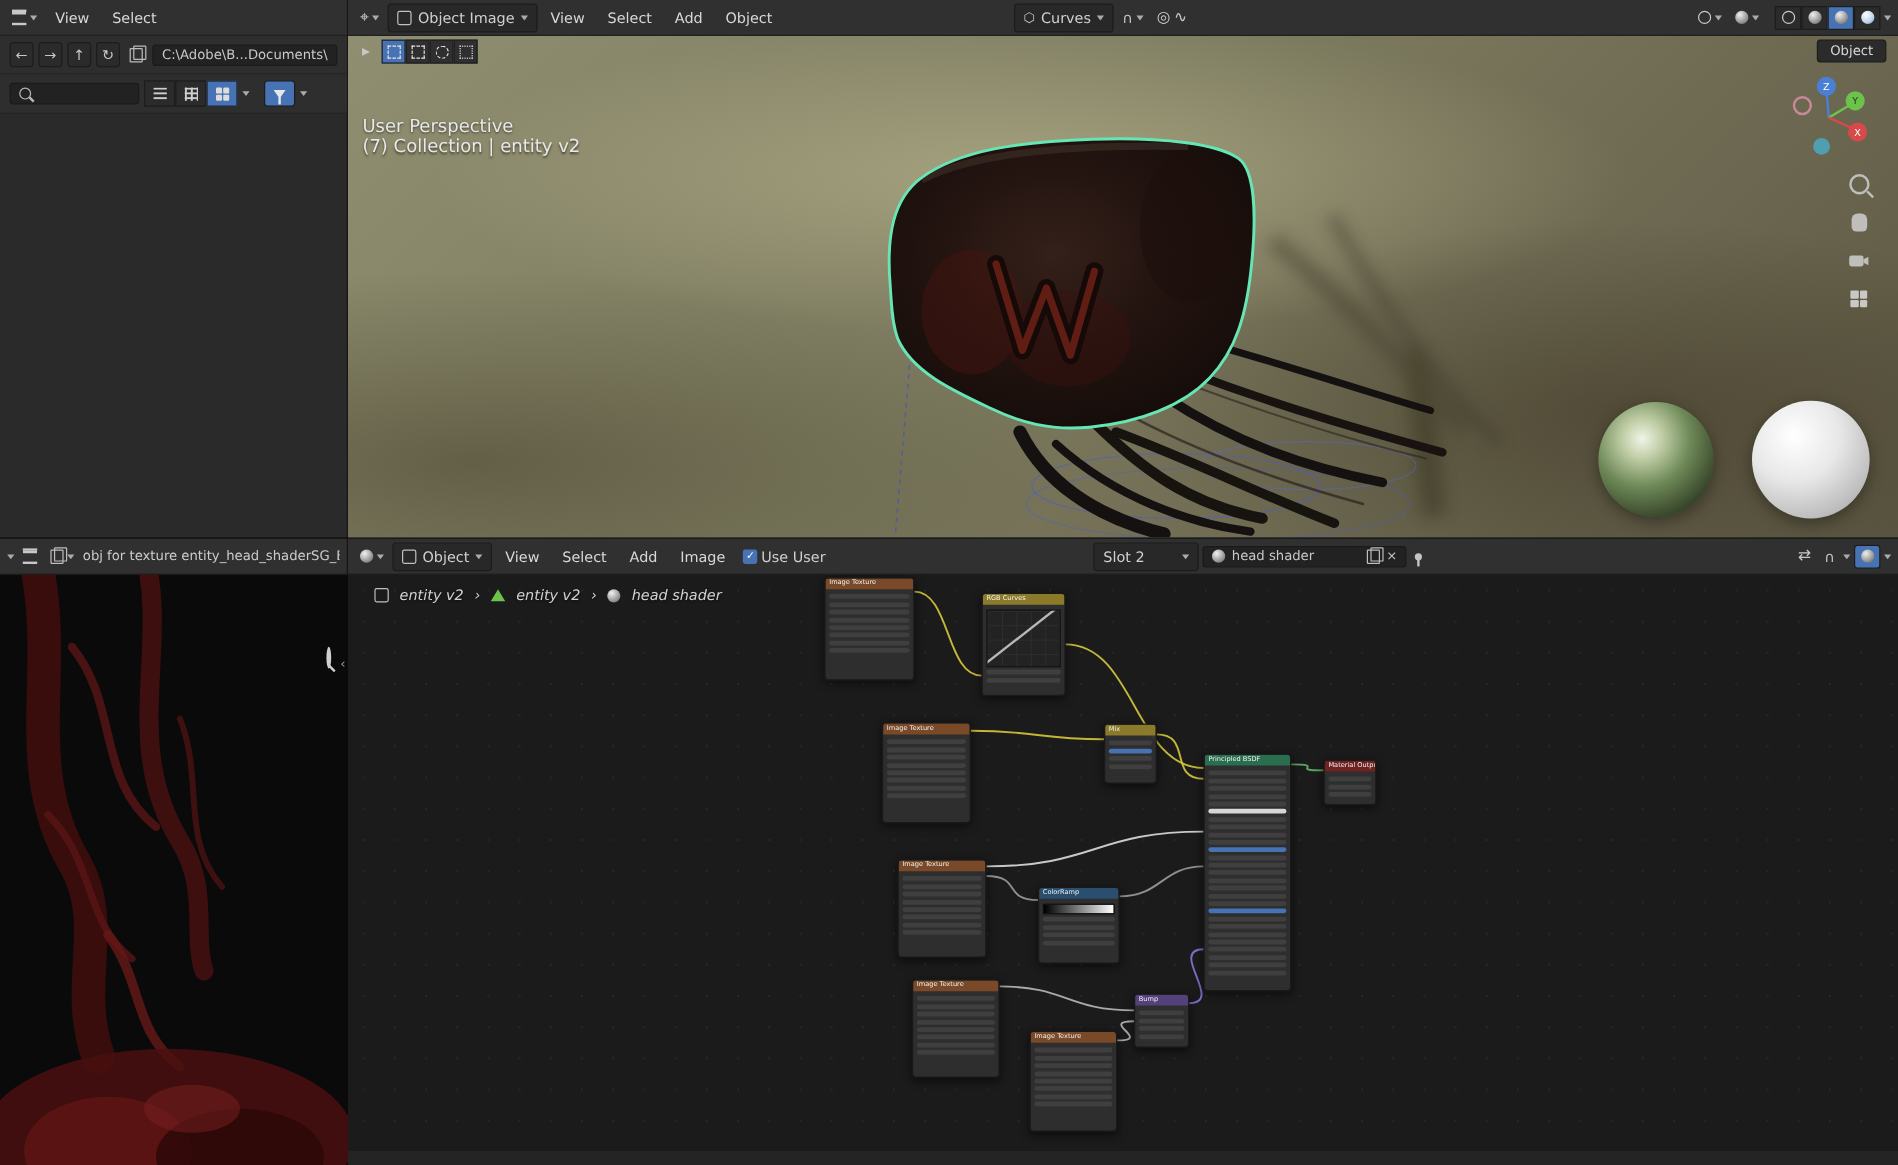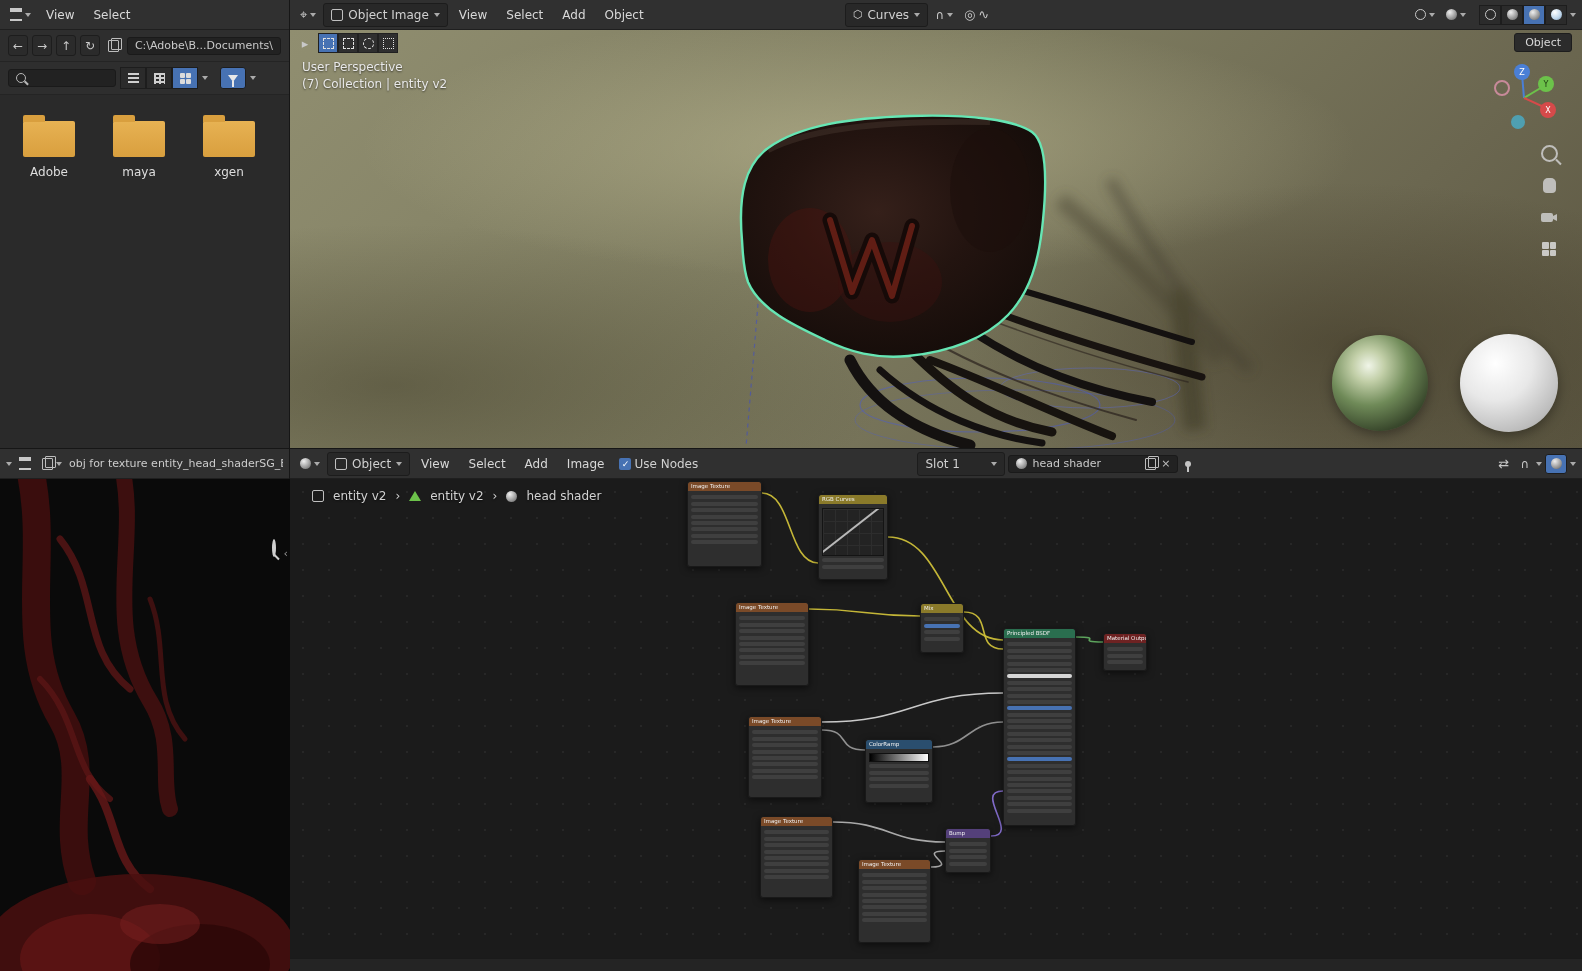--- a/index.html
+++ b/index.html
@@ -61,21 +61,21 @@
   
   .vp{left:290px;top:0;width:1292px;height:448px;}
   .vp-hdr{position:relative;z-index:5;}
   .scene{position:absolute;left:0;top:30px;width:1292px;height:418px;overflow:hidden;
     background:
       radial-gradient(ellipse 55% 45% at 44% 28%, rgba(196,192,152,.55), transparent 70%),
       radial-gradient(ellipse 45% 55% at 82% 75%, rgba(62,54,36,.55), transparent 70%),
       radial-gradient(ellipse 55% 55% at 8% 85%, rgba(64,60,40,.5), transparent 70%),
       linear-gradient(135deg,#908e70,#7d7b5f 45%,#6b6750 75%,#5b5641);}
   .scene-svg{position:absolute;left:0;top:0;}
-  .overlay-text{position:absolute;left:12px;color:#e9e9e9;font-size:12px;text-shadow:0 1px 2px rgba(0,0,0,.6);}
+  .overlay-text{position:absolute;left:12px;color:#e9e9e9;font-size:15px;text-shadow:0 1px 2px rgba(0,0,0,.6);margin-top:36px;}
   .options-btn{position:absolute;right:10px;top:3px;background:#2b2b2b;border:1px solid #1d1d1d;
                border-radius:3px;padding:2px 10px;font-size:11px;color:#d8d8d8;}
   .toolrow{position:absolute;left:6px;top:3px;display:flex;align-items:center;gap:4px;}
   .toolbtn{width:18px;height:18px;background:#2f2f2f;border:1px solid #202020;display:flex;
            align-items:center;justify-content:center;}
   .toolbtn.active{background:#4772b3;}
   .sel-ic{width:9px;height:9px;border:1px dashed #e2e2e2;}
   .gizmo{position:absolute;left:1198px;top:30px;width:72px;height:76px;}
   .navstack{position:absolute;left:1248px;top:112px;display:flex;flex-direction:column;gap:10px;align-items:center;}
   .navic{width:22px;height:22px;display:flex;align-items:center;justify-content:center;opacity:.85;}
@@ -92,21 +92,21 @@
   .zoom-ic{width:13px;height:13px;border:2px solid #cfcfcf;border-radius:50%;position:relative;}
   .zoom-ic:after{content:'';position:absolute;width:7px;height:2px;background:#cfcfcf;transform:rotate(45deg);
                  right:-6px;bottom:-3px;}
   .hand-ic{width:13px;height:15px;background:#cfcfcf;border-radius:5px 5px 4px 4px;}
   
   .se{left:290px;top:448px;width:1292px;height:523px;border-top:1px solid #161616;box-sizing:border-box;}
   .se-canvas{position:absolute;left:0;top:30px;width:1292px;height:479px;background-color:#1b1b1b;
              background-image:radial-gradient(#272727 1px,transparent 1.3px);background-size:26px 26px;overflow:hidden;}
   .se-bottom{position:absolute;left:0;top:509px;width:1292px;height:14px;background:#242424;border-top:1px solid #1a1a1a;}
   .breadcrumb{position:absolute;left:22px;top:10px;display:flex;align-items:center;gap:9px;
-              color:#d2d2d2;font-size:12px;z-index:4;text-shadow:0 1px 2px rgba(0,0,0,.5);}
+              color:#d2d2d2;font-size:12px;z-index:4;text-shadow:0 1px 2px rgba(0,0,0,.5);font-style:italic;}
   .bc-mesh{width:0;height:0;border-left:6px solid transparent;border-right:6px solid transparent;
            border-bottom:10px solid #6cc24a;display:inline-block;}
   .node{position:absolute;background:rgba(47,47,47,.96);border:1px solid #191919;border-radius:3px;
         box-shadow:0 2px 7px rgba(0,0,0,.55);font-size:5.5px;color:#ddd;box-sizing:border-box;overflow:hidden;}
   .node-h{height:9px;line-height:9px;padding:0 3px;font-size:5.5px;color:#f0f0f0;
           white-space:nowrap;overflow:hidden;border-radius:2px 2px 0 0;}
   .node-b{padding:2px 3px;}
   .nrow{height:4px;background:#3f3f3f;border-radius:2px;margin:2.4px 0;}
   .nrow.white{background:#d6d6d6;}
   .nrow.blue{background:#4772b3;}
@@ -161,34 +161,20 @@
               <span></span>
             </span>
         </div>
       </div>
       <span class="chev"></span>
       <div class="segbtn active" style="border-radius:3px;margin-left:8px">
         <span class="i-funnel"></span>
       </div>
       <span class="chev"></span>
     </div>
-    <div class="fb-files">
-      <div class="file-item">
-        <div class="folder-icon"></div>
-        <div class="file-label">Adobe</div>
-      </div>
-      <div class="file-item">
-        <div class="folder-icon"></div>
-        <div class="file-label">maya</div>
-      </div>
-      <div class="file-item">
-        <div class="folder-icon"></div>
-        <div class="file-label">xgen</div>
-      </div>
-    </div>
   </div>
 
   <div class="panel vp">
     <div class="hdr vp-hdr">
       <div class="icon-btn">
         <span class="glyph">⌖</span>
         <span class="chev"></span>
       </div>
       <div class="dd">
         <span class="i-cube"></span>
@@ -412,25 +398,25 @@
         <span class="i-cube"></span>
         <span>Object</span>
         <span class="chev"></span>
       </div>
       <div class="menu">View</div>
       <div class="menu">Select</div>
       <div class="menu">Add</div>
       <div class="menu">Image</div>
       <div class="icon-btn">
         <span class="checkbox">✓</span>
-        <span>Use Nodes</span>
+        <span>Use User</span>
       </div>
       <div style="flex:1"></div>
       <div class="dd" style="width:72px;justify-content:space-between">
-        <span>Slot 1</span>
+        <span>Slot 2</span>
         <span class="chev"></span>
       </div>
       <div class="field" style="width:170px">
         <span class="i-sphere"></span>
         <span style="flex:1">head shader</span>
         <span class="i-copy"></span>
         <span style="color:#bdbdbd">×</span>
       </div>
       <div class="icon-btn">
           <span class="i-pin"></span>

